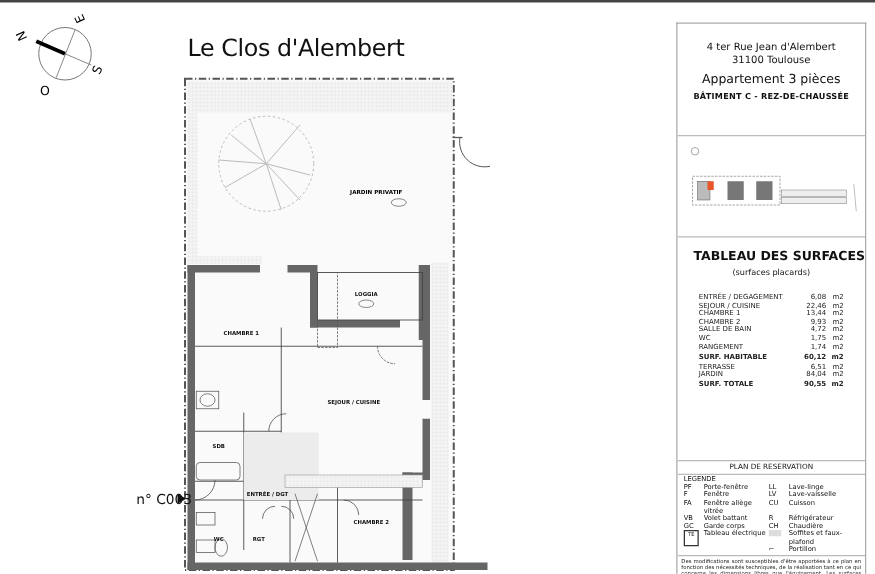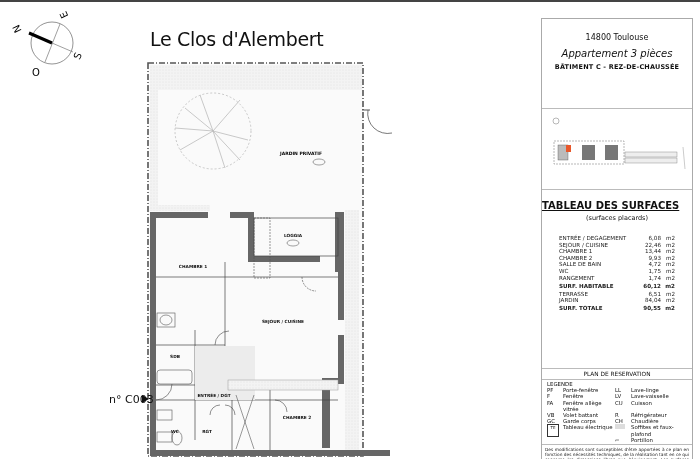--- a/index.html
+++ b/index.html
@@ -6,25 +6,25 @@
   body{width:700px;height:459px;position:relative;overflow:hidden;font-family:"DejaVu Sans",sans-serif;color:#111;}
   .topbar{position:absolute;left:0;top:0;width:700px;height:2px;background:#444;}
   .title{position:absolute;left:150px;top:28px;width:250px;font-size:19px;font-family:"DejaVu Sans",sans-serif;letter-spacing:-0.3px;}
   .compass{position:absolute;left:0;top:0;width:90px;height:80px;}
   .plan{position:absolute;left:0;top:0;width:545px;height:459px;}
   .lotlabel{position:absolute;left:109px;top:393px;font-size:11px;}
   
   .panel{position:absolute;left:541px;top:18px;width:150px;height:441px;border-left:1px solid #aaa;border-right:1px solid #aaa;border-top:1px solid #aaa;}
   .hdr{text-align:center;padding-top:14px;height:90px;border-bottom:1px solid #bbb;box-sizing:border-box;}
   .hdr .addr{font-size:8px;line-height:10px;}
-  .hdr .appt{font-size:10px;margin-top:5px;line-height:12px;font-style:italic;}
+  .hdr .appt{font-size:10px;margin-top:5px;line-height:12px;}
   .hdr .bat{font-size:6.5px;font-weight:bold;margin-top:3px;letter-spacing:0.2px;text-align:center;}
   .site{position:relative;height:80px;border-bottom:1px solid #bbb;}
   .surf{height:135px;position:relative;}
-  .surf .t{text-align:left;font-weight:bold;font-size:10px;margin-top:10px;text-decoration:underline;}
+  .surf .t{text-align:right;font-weight:bold;font-size:10px;margin-top:10px;}
   .surf .s{text-align:center;font-size:6.5px;margin-top:3px;}
   .rows{margin-top:13px;padding:0 17px 0 17px;}
   .row{display:flex;font-size:5.6px;line-height:6.6px;color:#222;}
   .row .l{flex:1;}
   .row .v{width:28px;text-align:right;}
   .row .u{width:14px;text-align:right;}
   .row.b{font-weight:bold;margin:1.5px 0;}
   .resv{border-top:1px solid #bbb;margin-top:33px;}
   .resv .h{text-align:center;font-size:5.8px;padding:2px 0;border-bottom:1px solid #bbb;}
   .leg{padding:1px 5px;font-size:5.4px;line-height:6.2px;}
@@ -137,21 +137,22 @@
   </g>
   <ellipse cx="293" cy="243" rx="6" ry="3" fill="none" stroke="#444" stroke-width="0.5"></ellipse>
 
   <polygon points="142,395 142,403 149,399" fill="#111"></polygon>
 </svg>
 
 <div class="lotlabel">n° C003</div>
 
 <div class="panel">
   <div class="hdr">
-    <div class="addr">14800 Toulouse</div>
+    <div class="addr">4 ter Rue Jean d'Alembert</div>
+    <div class="addr">31100 Toulouse</div>
     <div class="appt">Appartement 3 pièces</div>
     <div class="bat">BÂTIMENT C - REZ-DE-CHAUSSÉE</div>
   </div>
   <div class="site">
     <svg width="150" height="80" viewBox="0 0 150 80">
       <g stroke="#888" fill="none" stroke-width="0.6">
         <circle cx="14" cy="12" r="3"></circle>
       </g>
       <rect x="12" y="32" width="70" height="23" fill="none" stroke="#888" stroke-dasharray="2 1" stroke-width="0.6"></rect>
       <rect x="16" y="36" width="10" height="15" fill="#bbb" stroke="#555" stroke-width="0.4"></rect>

